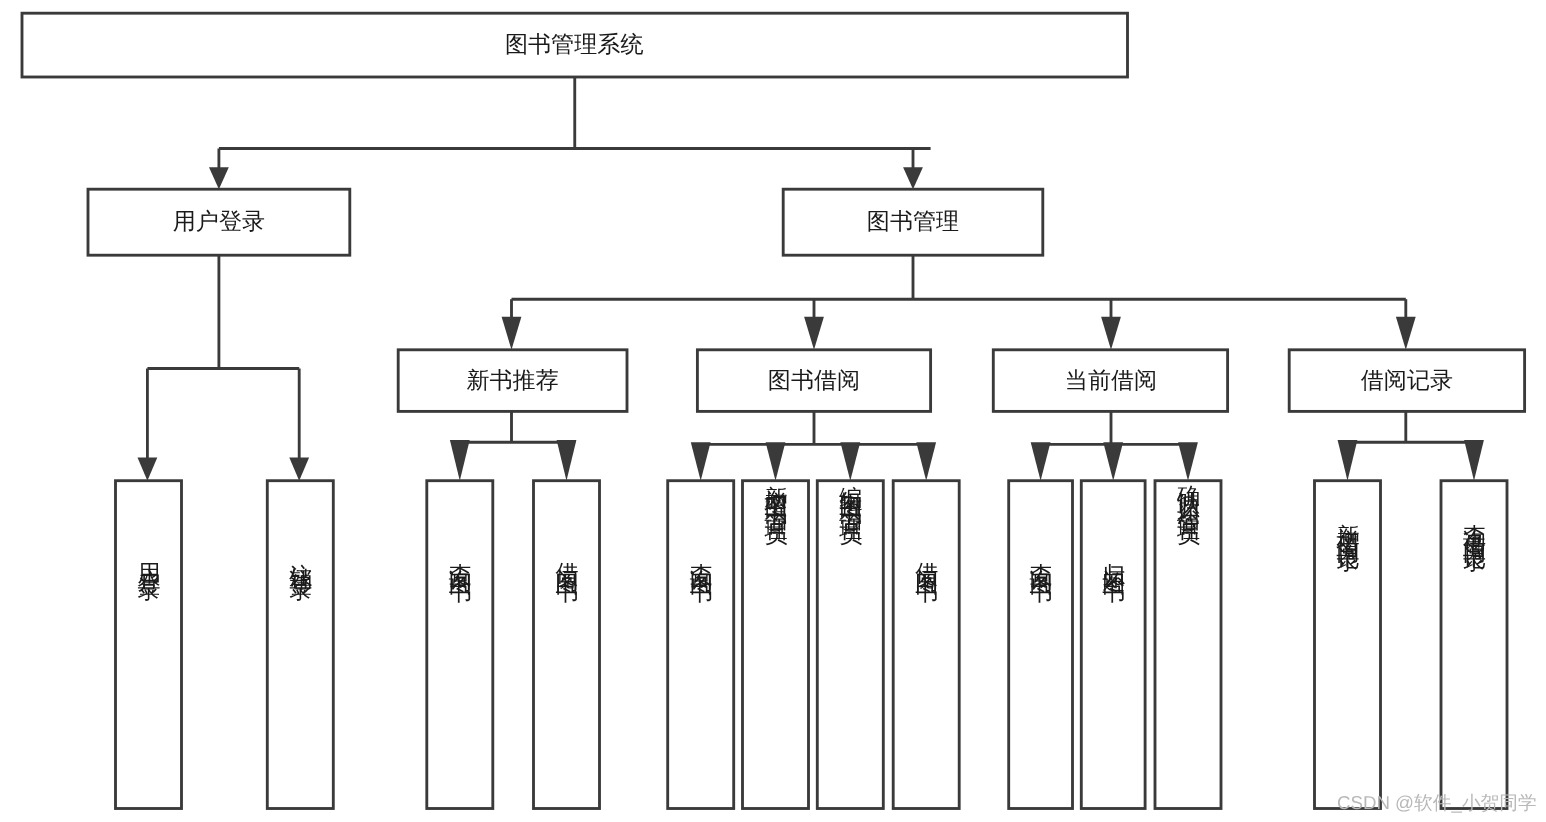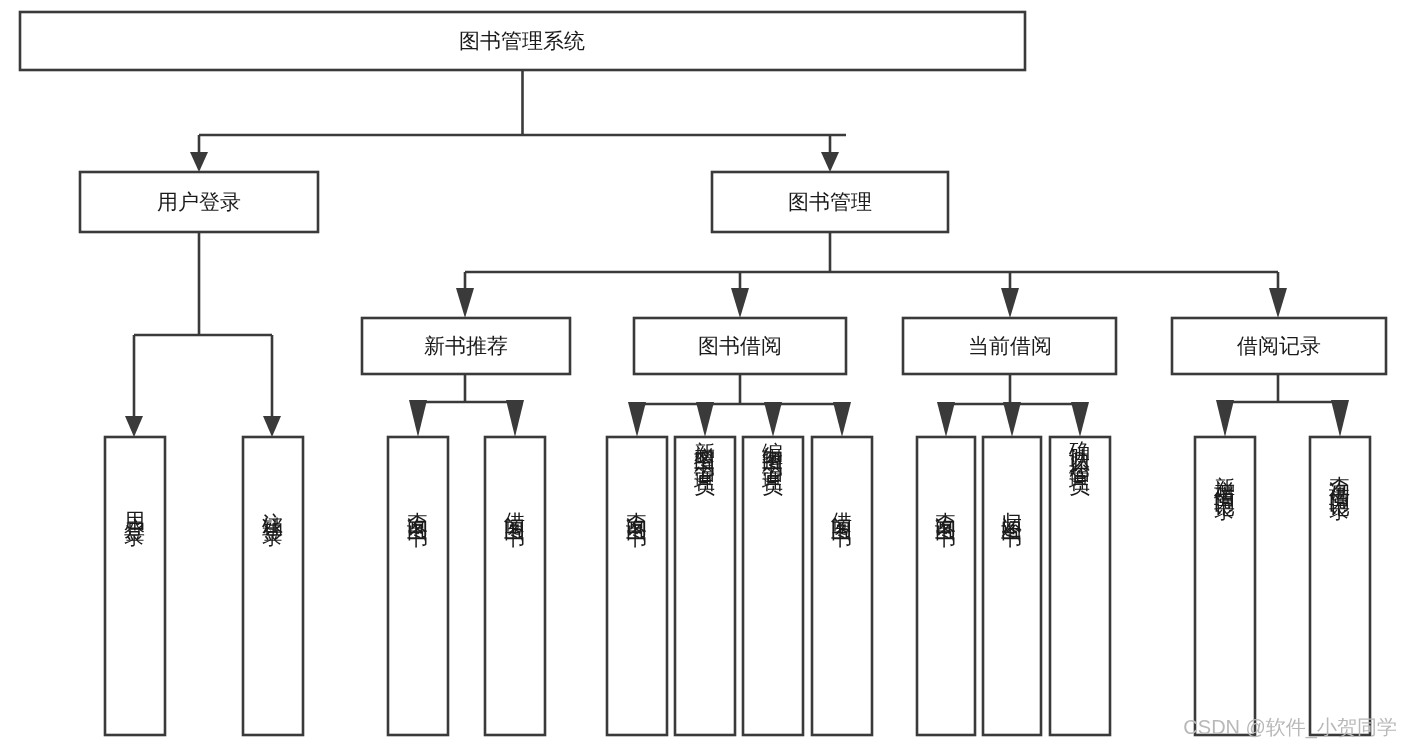--- a/index.html
+++ b/index.html
@@ -55,21 +55,21 @@
     fill: #1a1a1a;
     writing-mode: vertical-rl;
     text-orientation: upright;
     letter-spacing: 5px;
   }
   .watermark-text {
     position: absolute;
     right: 8px;
     bottom: 6px;
     font-family: "Liberation Sans", sans-serif;
-    font-size: 20px;
+    font-size: 17px;
     color: #b8b8b8;
     white-space: nowrap;
     pointer-events: none;
   }
 </style>
 </head>
 <body>
 
 <div id="diagram-root">
   <svg class="flow" viewBox="0 0 1405 747" xmlns="http://www.w3.org/2000/svg">

